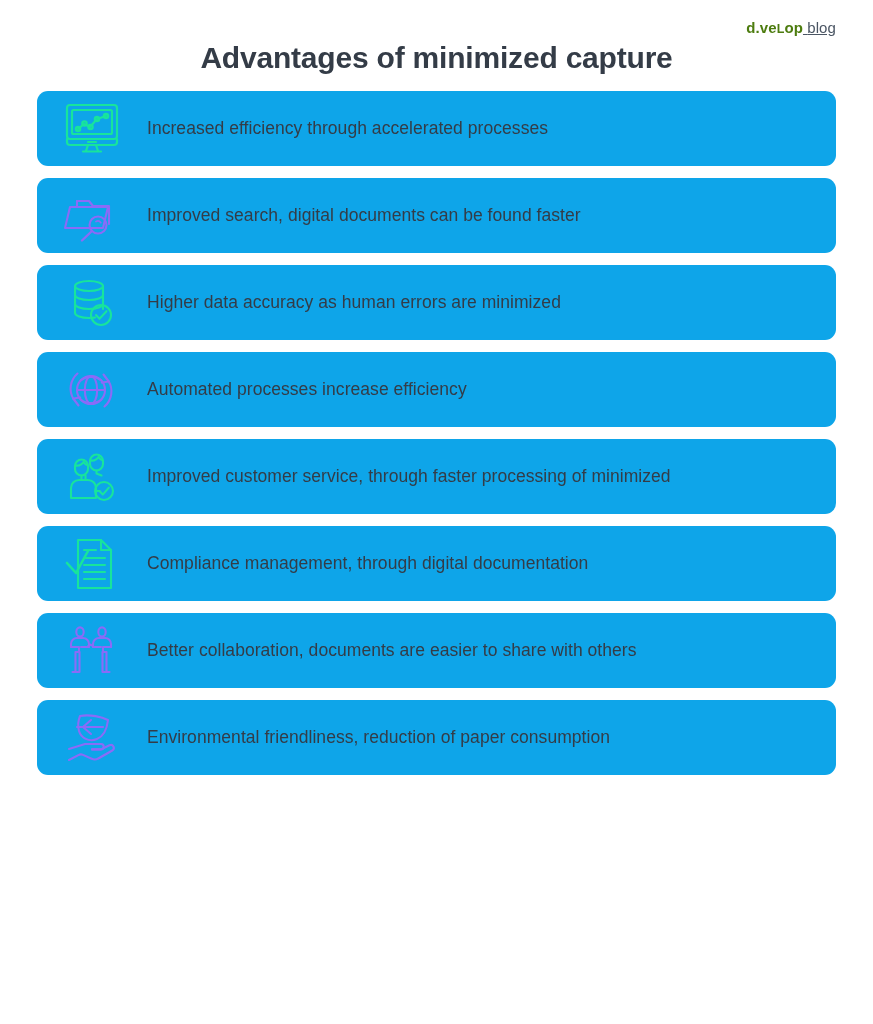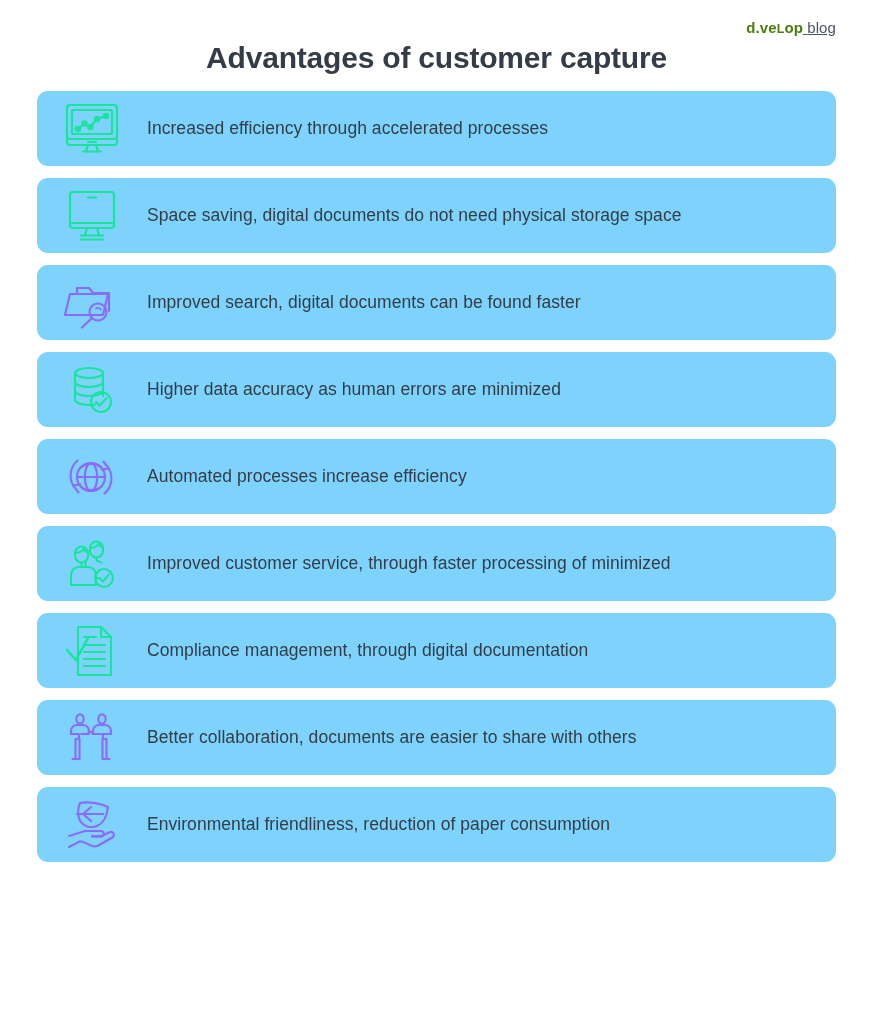--- a/index.html
+++ b/index.html
@@ -63,21 +63,21 @@
     top: 91px;
     left: 37px;
     width: 799px;
   }
   .row {
     position: relative;
     display: flex;
     align-items: center;
     width: 799px;
     height: 75px;
-    background: #7dd3fc;
+    background: #0ea5e9;
     border-radius: 11px;
     margin-bottom: 12px;
     box-sizing: border-box;
   }
   .row:last-child { margin-bottom: 0; }
   .row-icon {
     width: 110px;
     min-width: 110px;
     height: 75px;
     display: flex;
@@ -98,21 +98,21 @@
 </style>
 </head>
 <body>
 
 <div class="page">
 
   <div class="brand">
     <span class="brand-main"><span>d.</span><span>ve</span><span class="brand-small">L</span><span>op</span></span><span class="brand-sub">&nbsp;<span>blog</span></span>
   </div>
 
-  <div class="title">Advantages of customer capture</div>
+  <div class="title">Advantages of minimized capture</div>
 
   <div class="list">
 
     <div class="row">
       <div class="row-icon">
         <svg width="58" height="54" viewBox="0 0 58 54" fill="none" stroke="#18E49C" stroke-width="2.2" stroke-linecap="round" stroke-linejoin="round">
           <rect x="4" y="3" width="50" height="34" rx="3"></rect>
           <rect x="9" y="8" width="40" height="24" rx="1.5"></rect>
           <polyline points="15,27 21,22 27,25 34,17 43,14" fill="none"></polyline>
           <circle cx="15" cy="27" r="2.2" fill="none"></circle>
@@ -123,33 +123,20 @@
           <path d="M4 37 v3 a3 3 0 0 0 3 3 h44 a3 3 0 0 0 3 -3 v-3"></path>
           <line x1="25" y1="40" x2="33" y2="40"></line>
           <path d="M25 43 l-2 6 M33 43 l2 6"></path>
           <line x1="20" y1="49.5" x2="38" y2="49.5"></line>
         </svg>
       </div>
       <div class="row-text">Increased efficiency through accelerated processes</div>
     </div>
 
 
-    <div class="row">
-      <div class="row-icon">
-        <svg width="58" height="54" viewBox="0 0 58 54" fill="none" stroke="#18E49C" stroke-width="2.2" stroke-linecap="round" stroke-linejoin="round">
-          <rect x="7" y="3" width="44" height="36" rx="3"></rect>
-          <line x1="25" y1="8.5" x2="33" y2="8.5"></line>
-          <line x1="7" y1="34" x2="51" y2="34"></line>
-          <path d="M24 39 l-2 7 M34 39 l2 7"></path>
-          <line x1="18" y1="46.5" x2="40" y2="46.5"></line>
-          <line x1="18" y1="50.5" x2="40" y2="50.5"></line>
-        </svg>
-      </div>
-      <div class="row-text">Space saving, digital documents do not need physical storage space</div>
-    </div>
 
     <div class="row">
       <div class="row-icon">
         <svg width="58" height="54" viewBox="0 0 58 54" fill="none" stroke="#8B6BF7" stroke-width="2.1" stroke-linecap="round" stroke-linejoin="round">
           <path d="M14 12 h12 l4 5 h16 v18"></path>
           <path d="M14 12 v5"></path>
           <path d="M7 18 h38 l-5 21 h-38 z"></path>
           <circle cx="35" cy="36" r="8.5"></circle>
           <path d="M33 32.5 a3.6 3.6 0 0 1 4.8 1.2" stroke-width="1.7"></path>
           <line x1="29" y1="42" x2="19" y2="51.5" stroke-width="2.4"></line>

